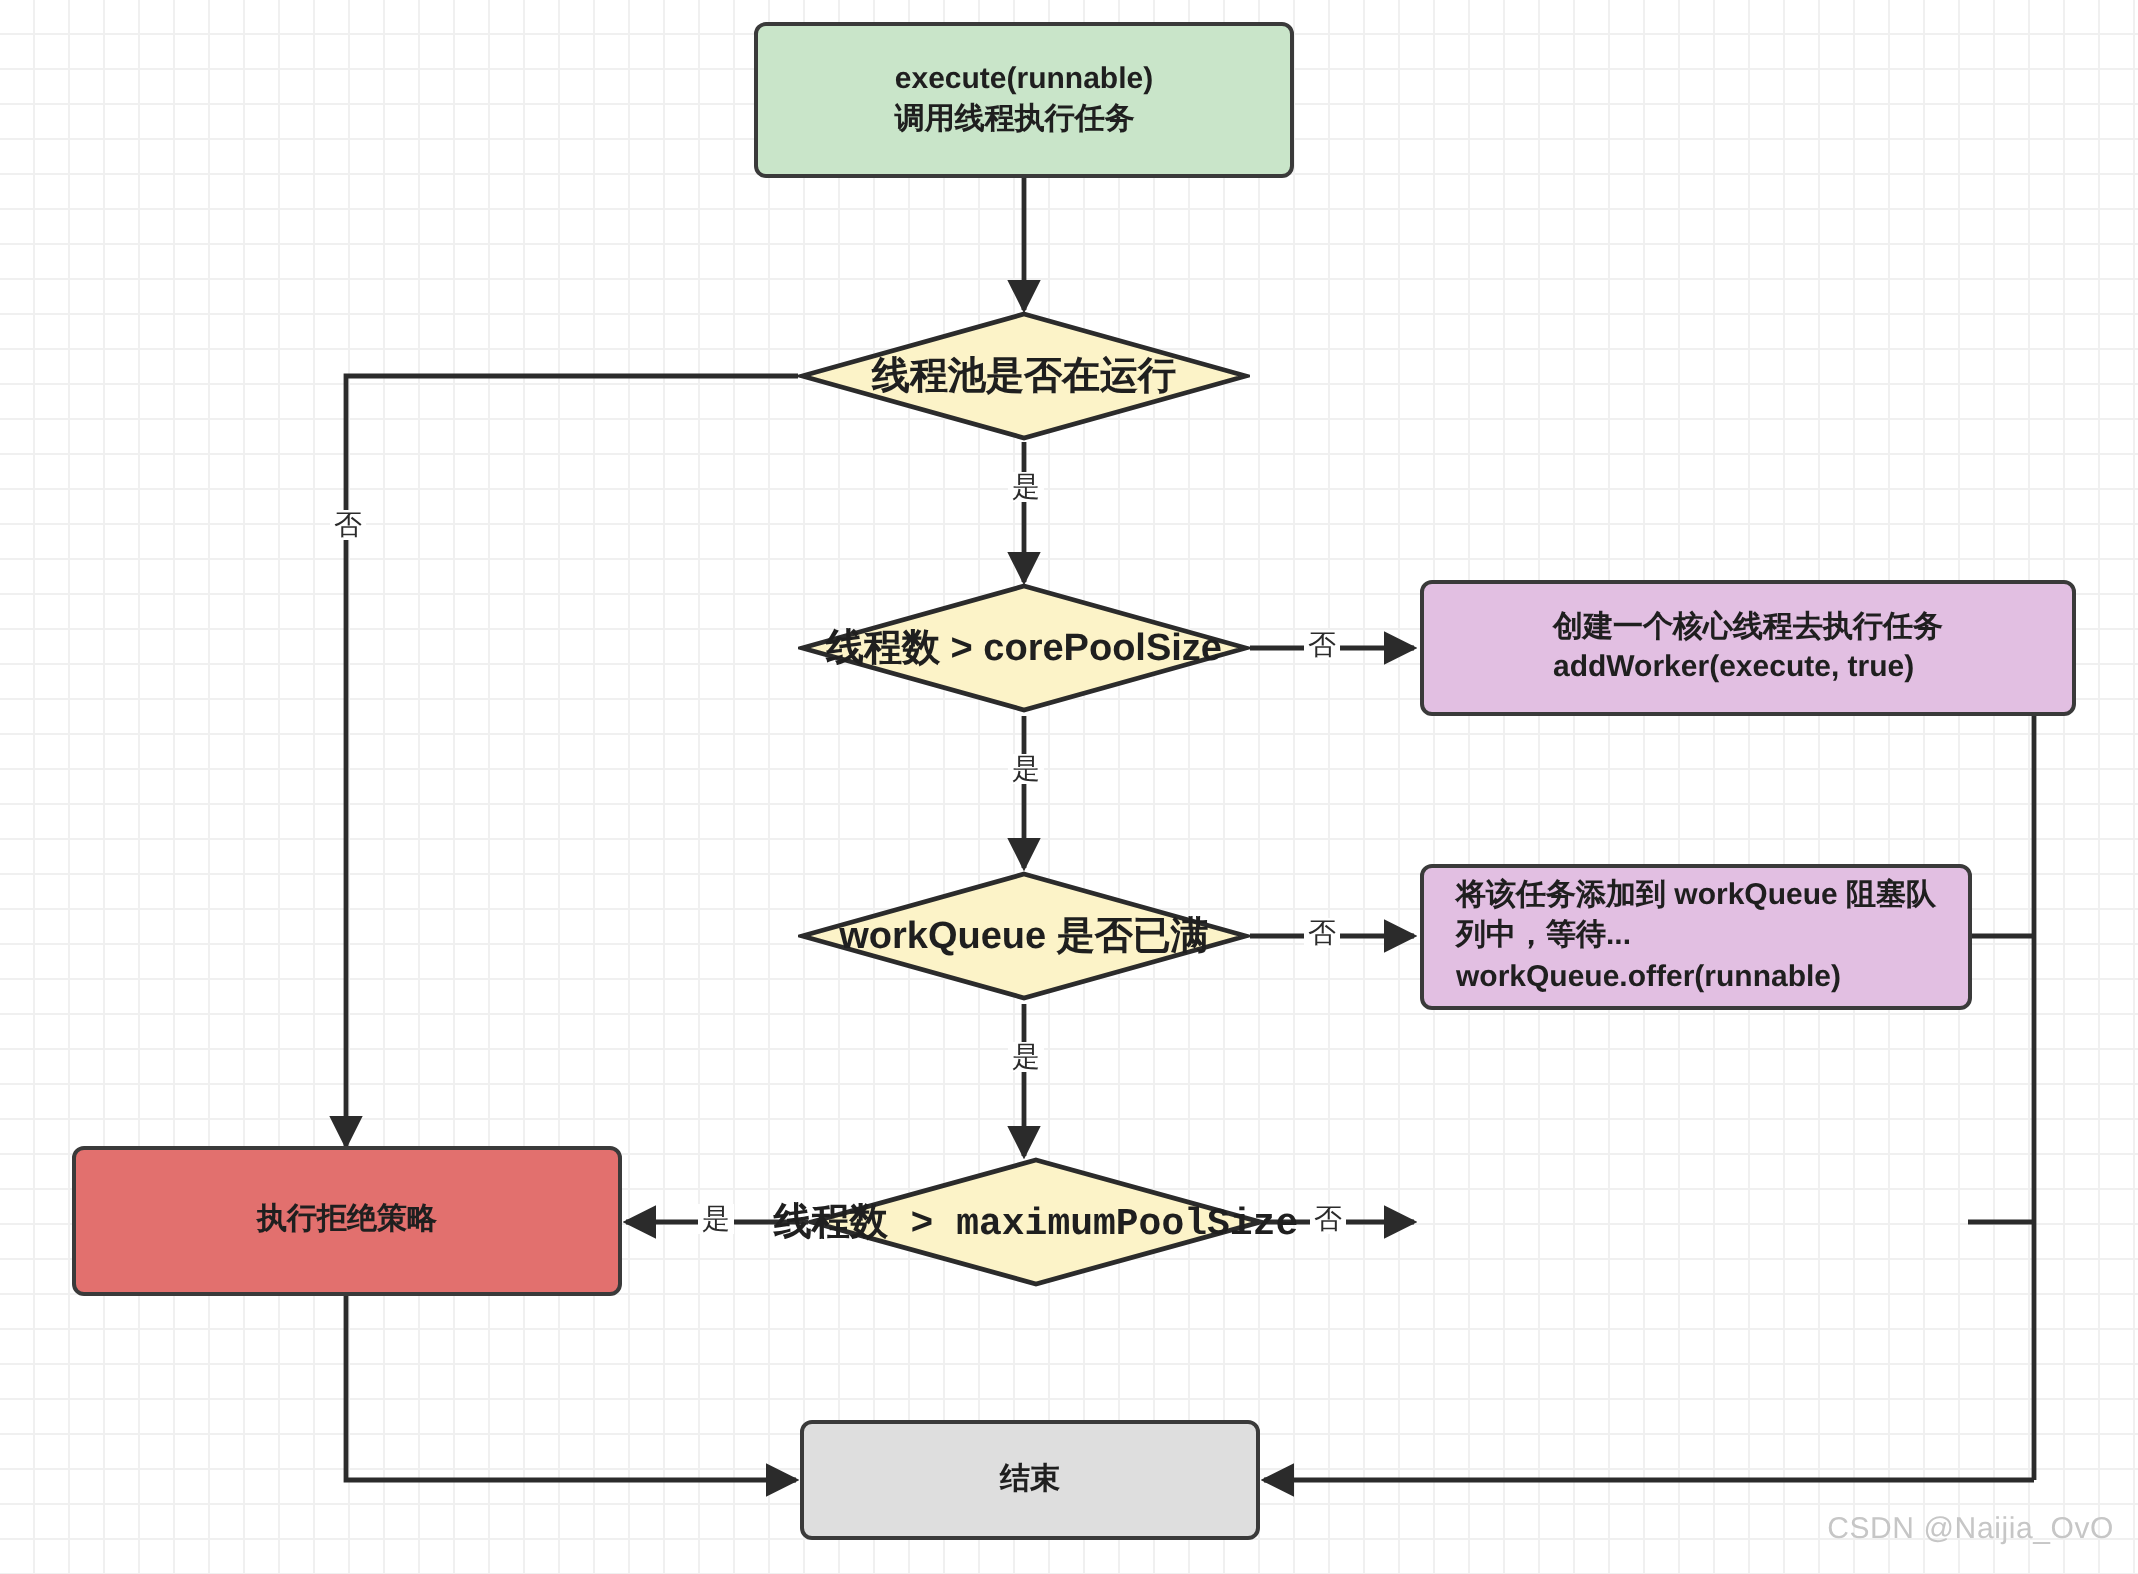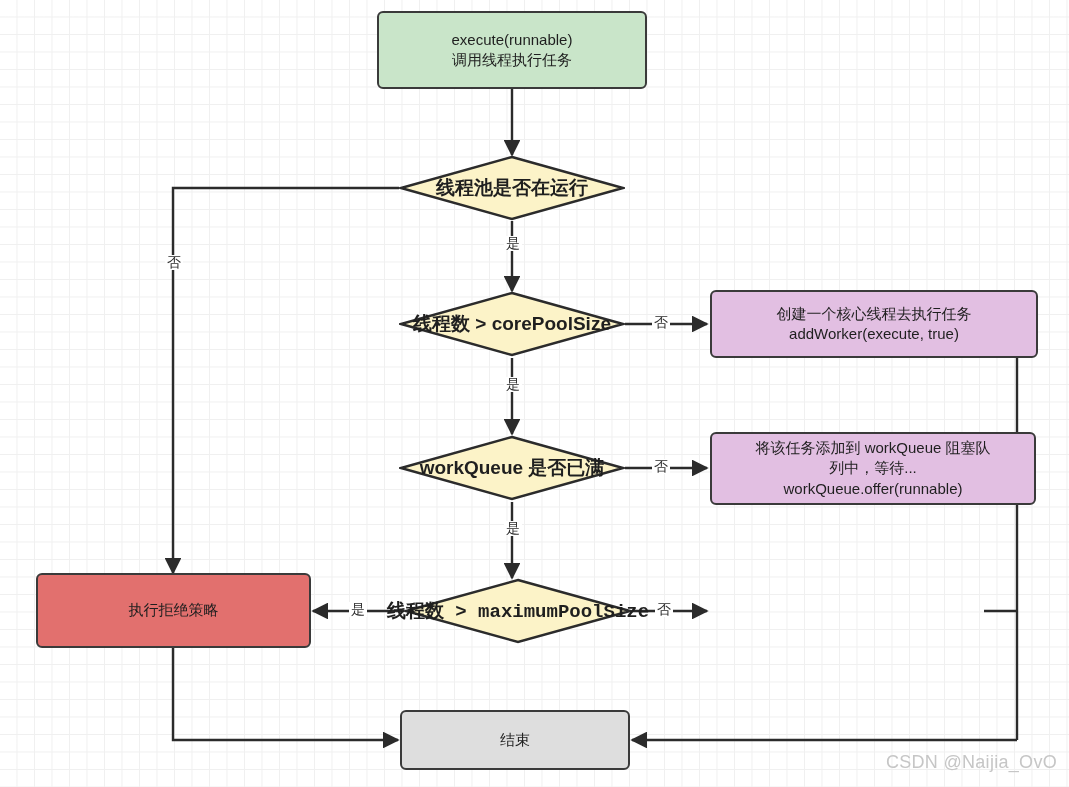--- a/index.html
+++ b/index.html
@@ -37,23 +37,23 @@
     width: 1069px;
     height: 787px;
     pointer-events: none;
   }
   .node {
     position: absolute;
     box-sizing: border-box;
     display: flex;
     align-items: center;
     justify-content: center;
-    text-align: center;
+    text-align: left;
     color: #1f1f1f;
-    font-weight: normal;
+    font-weight: bold;
     line-height: 1.35;
   }
   .rect {
     border: 2px solid #3a3a3a;
     border-radius: 6px;
     font-size: 15px;
   }
   .n-start {
     background: #c9e5c9;
   }
@@ -95,21 +95,21 @@
     color: #2b2b2b;
     background: #ffffff;
     padding: 0 2px;
     line-height: 1.1;
     white-space: nowrap;
   }
   .watermark {
     position: absolute;
     right: 12px;
     bottom: 14px;
-    font-size: 18px;
+    font-size: 15px;
     color: #c6c6c6;
     letter-spacing: 0.3px;
     white-space: nowrap;
   }
 </style>
 </head>
 <body>
 
 <div id="canvas">
 
@@ -186,21 +186,21 @@
     <div class="diamond-label">线程数 &gt; maximumPoolSize</div>
   </div>
 
   <div class="node rect n-purple" style="left:710px; top:290px; width:328px; height:68px;">
     <div>
       <span>创建一个核心线程去执行任务</span><br>
       <span>addWorker(execute, true)</span>
     </div>
   </div>
 
-  <div class="node rect n-purple" style="left:710px; top:432px; width:326px; height:73px;">
+  <div class="node rect n-purple" style="left:710px; top:432px; width:276px; height:73px;">
     <div>
       <span>将该任务添加到 workQueue 阻塞队</span><br>
       <span>列中，等待...</span><br>
       <span>workQueue.offer(runnable)</span>
     </div>
   </div>
 
 
   <div class="node rect n-red" style="left:36px; top:573px; width:275px; height:75px;">
     <span>执行拒绝策略</span>

